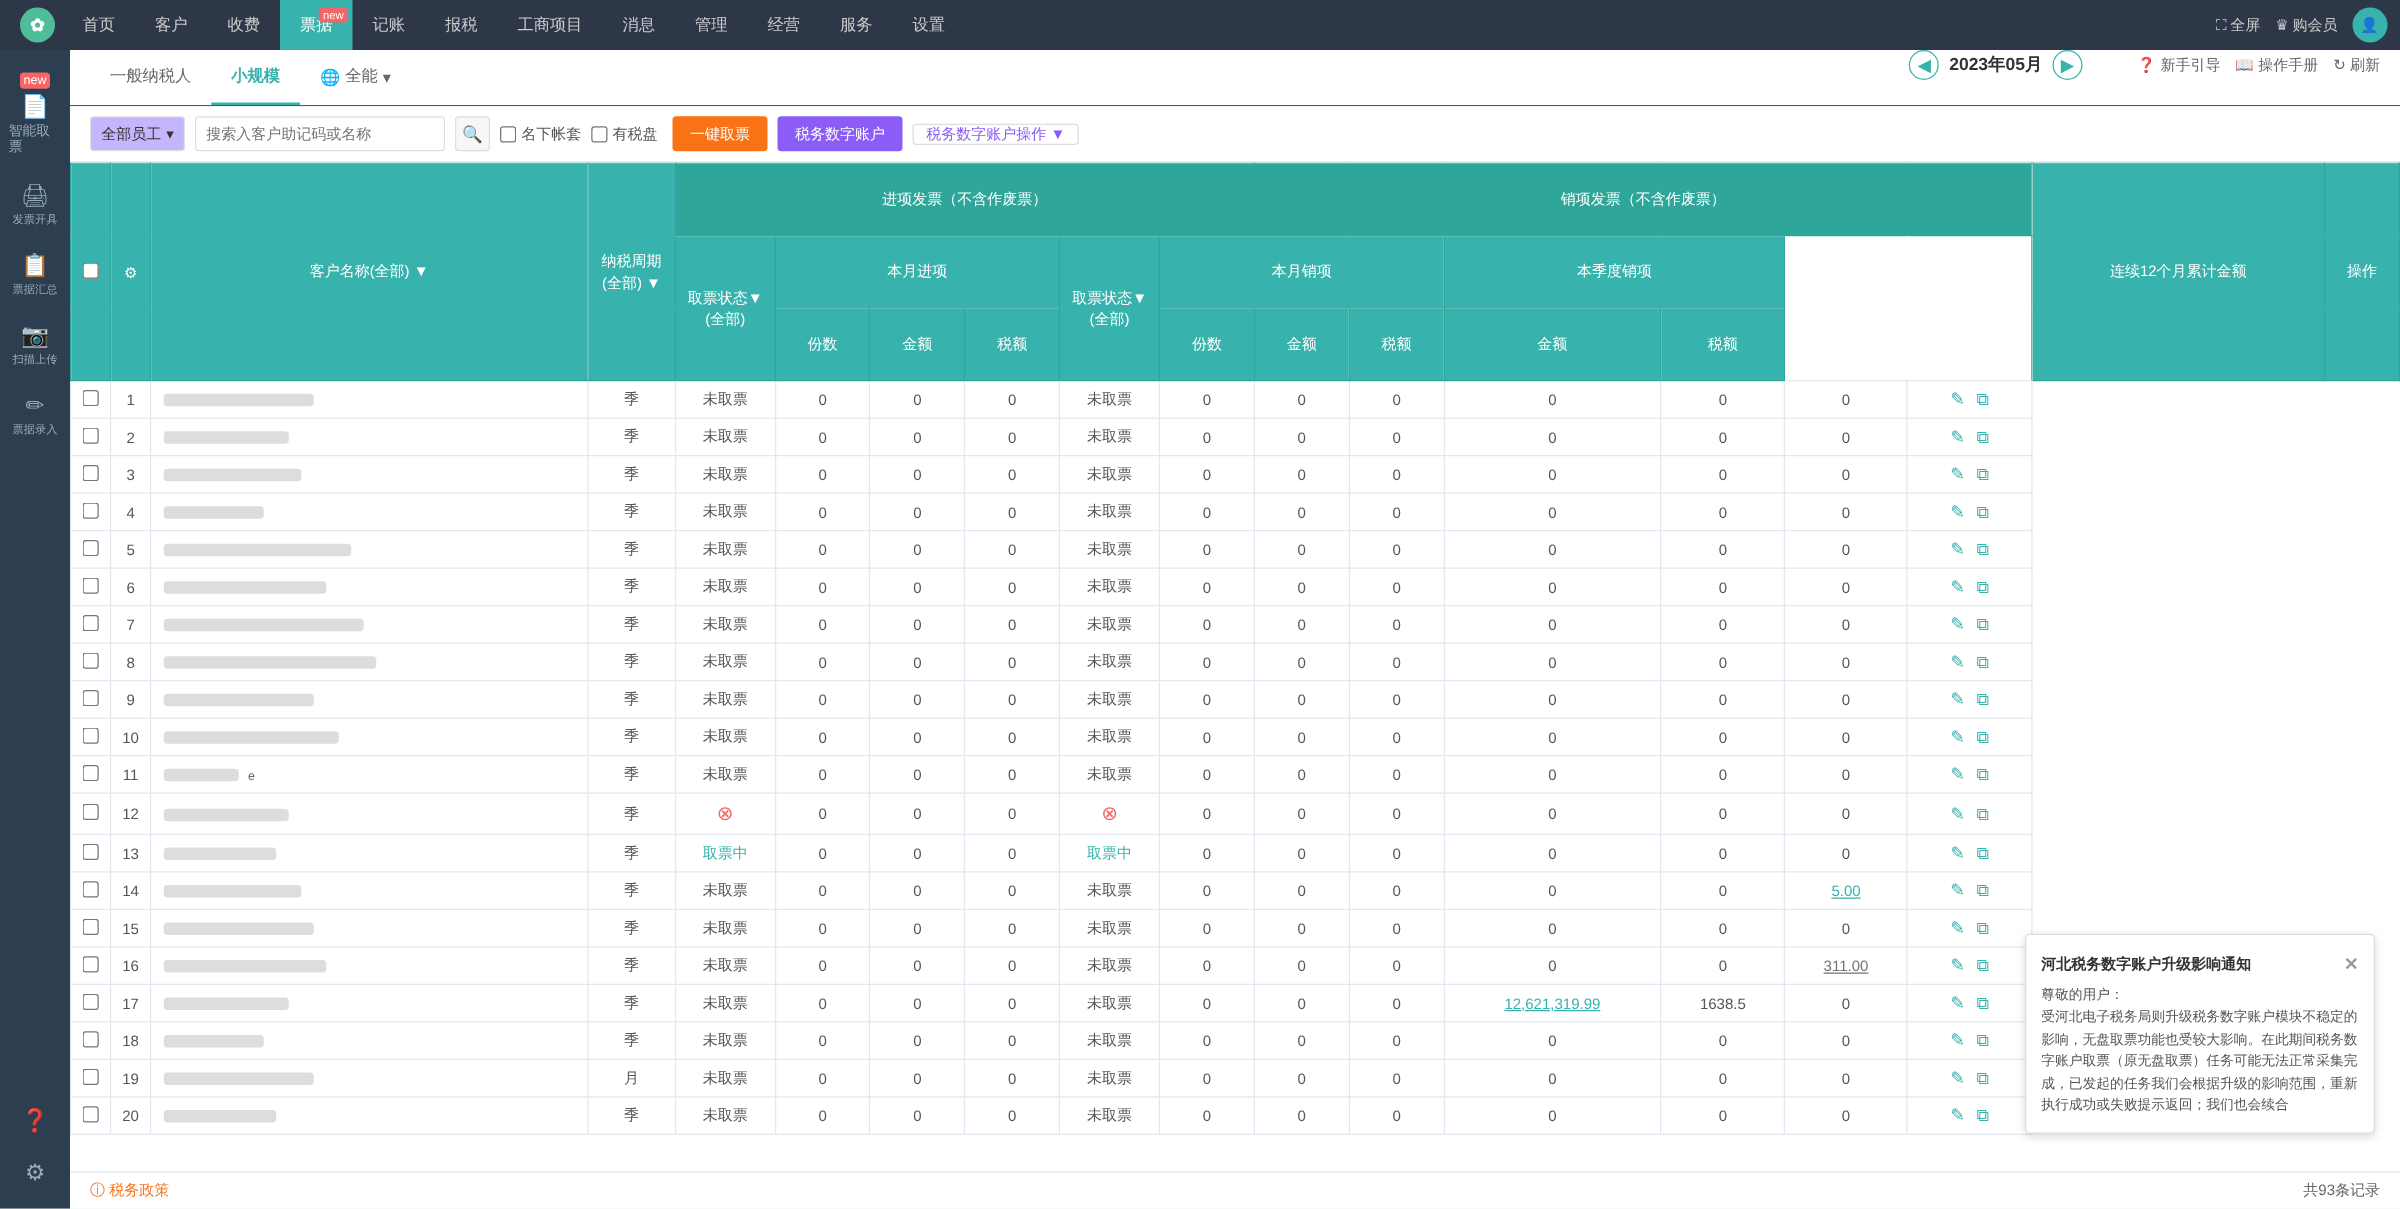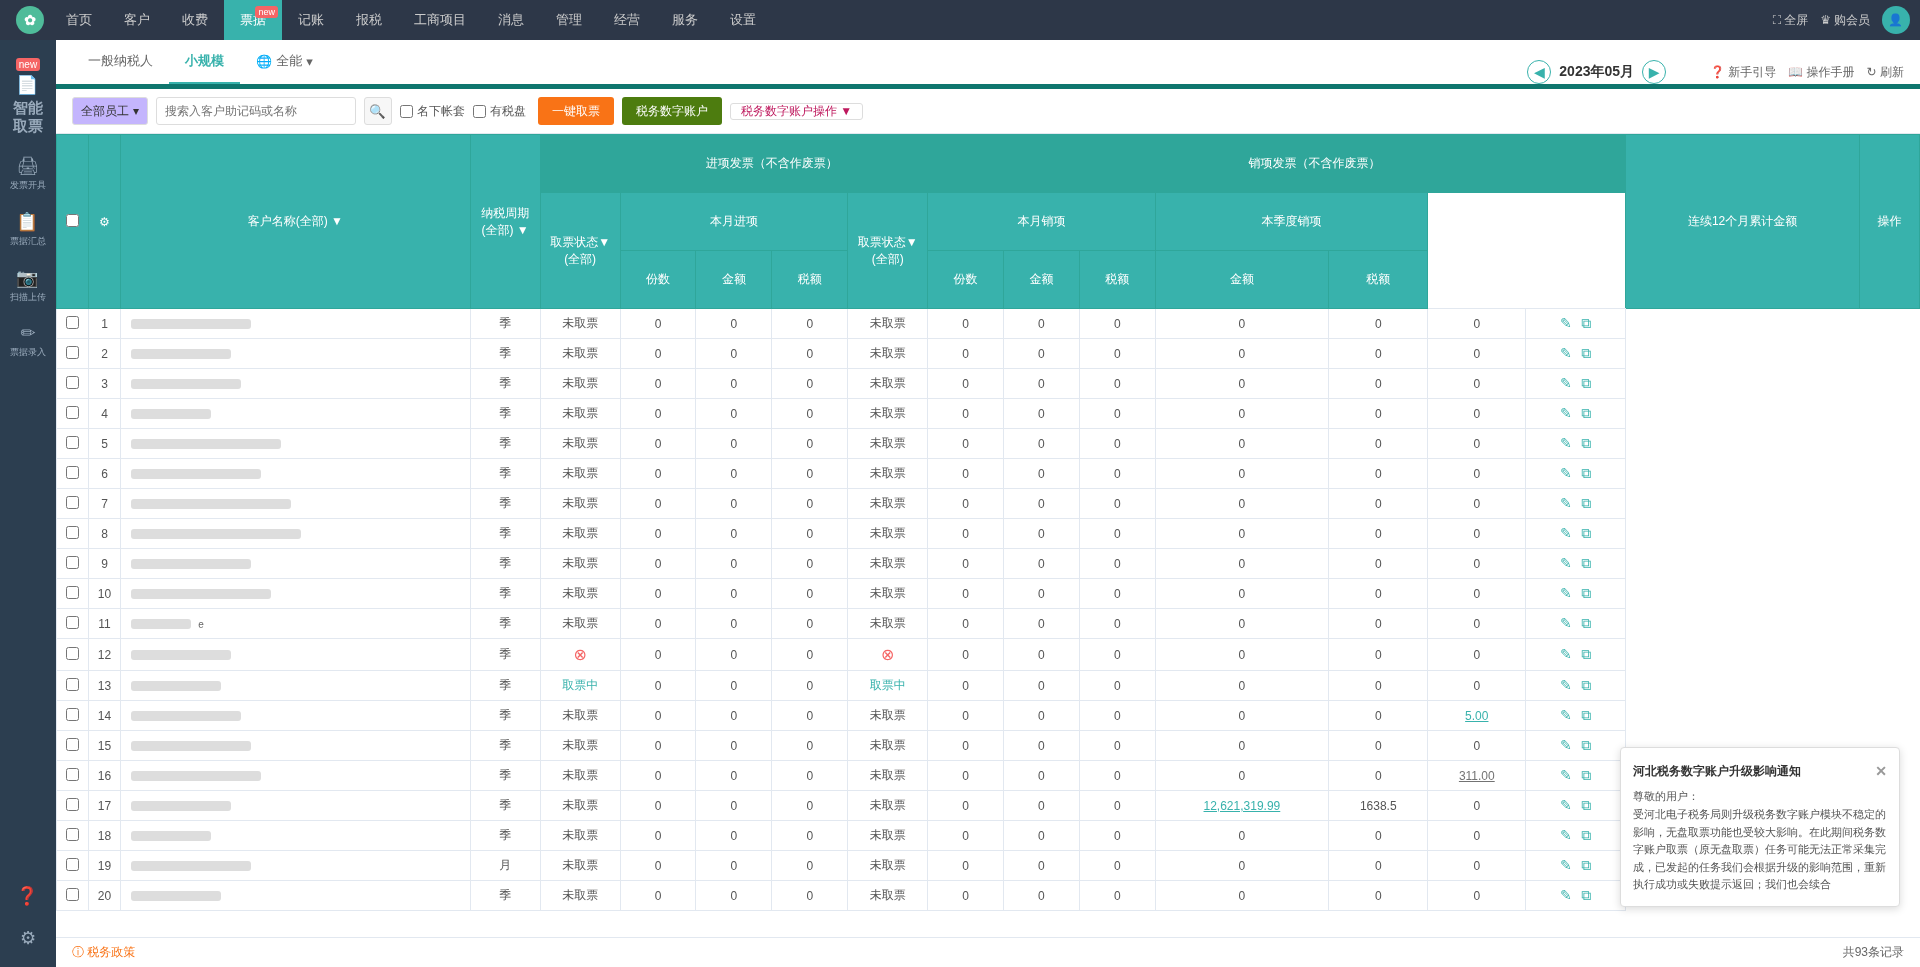--- a/index.html
+++ b/index.html
@@ -33,22 +33,22 @@
     .controls-right { display: flex; align-items: center; gap: 8px; }
     .month-nav-btn { width: 24px; height: 24px; border-radius: 50%; border: 1px solid #38b2ac; background: white; color: #38b2ac; cursor: pointer; display: flex; align-items: center; justify-content: center; font-size: 14px; }
 
     
     .filter-bar { background: white; padding: 8px 16px; display: flex; align-items: center; gap: 12px; border-bottom: 1px solid #e2e8f0; }
     .select-box { height: 28px; border: 1px solid #ddd; border-radius: 3px; padding: 0 8px; font-size: 12px; background: #c4b5fd; cursor: pointer; display: flex; align-items: center; gap: 4px; }
     .search-input { height: 28px; border: 1px solid #ddd; border-radius: 3px; padding: 0 8px; font-size: 12px; width: 200px; }
     .search-btn { height: 28px; width: 28px; border: 1px solid #ddd; border-radius: 3px; background: #f7f7f7; cursor: pointer; display: flex; align-items: center; justify-content: center; }
     .checkbox-label { display: flex; align-items: center; gap: 4px; font-size: 12px; color: #555; cursor: pointer; }
     .btn-orange { background: #f97316; color: white; border: none; border-radius: 3px; padding: 0 14px; height: 28px; font-size: 12px; cursor: pointer; white-space: nowrap; }
-    .btn-teal { background: #4d7c0f; color: white; border: none; border-radius: 3px; padding: 0 14px; height: 28px; font-size: 12px; cursor: pointer; white-space: nowrap; }
-    .btn-outline { background: white; color: #be185d; border: 1px solid #ddd; border-radius: 3px; padding: 0 10px; height: 17px; font-size: 12px; cursor: pointer; display: flex; align-items: center; gap: 3px; white-space: nowrap; }
+    .btn-teal { background: #8b5cf6; color: white; border: none; border-radius: 3px; padding: 0 14px; height: 28px; font-size: 12px; cursor: pointer; white-space: nowrap; }
+    .btn-outline { background: white; color: #8b5cf6; border: 1px solid #ddd; border-radius: 3px; padding: 0 10px; height: 17px; font-size: 12px; cursor: pointer; display: flex; align-items: center; gap: 3px; white-space: nowrap; }
 
     
     .table-container { flex: 1; overflow: auto; background: white; }
     table { width: 100%; border-collapse: collapse; font-size: 12px; }
     thead tr th { background: #38b2ac; color: white; padding: 20px 8px; text-align: center; white-space: nowrap; border: 1px solid #2fa69a; font-weight: normal; position: sticky; top: 0; z-index: 2; }
     tbody tr td { padding: 6px 8px; text-align: center; border: 1px solid #e2e8f0; color: #555; white-space: nowrap; }
     tbody tr td:nth-child(3) { text-align: left; }
     .tag-未取票 { color: #555; }
     .action-btn { color: #38b2ac; cursor: pointer; background: none; border: none; font-size: 14px; padding: 0 3px; }
     .blurred { background: #ddd; border-radius: 3px; display: inline-block; height: 10px; vertical-align: middle; }
@@ -119,21 +119,21 @@
     <div class="avatar">👤</div>
   </div>
 </div>
 
 <div class="layout">
 
   <div class="sidebar">
     <div class="sidebar-item">
       <span class="sidebar-icon new-badge" style="position:relative;font-size:10px;background:#f56565;padding:1px 3px;border-radius:3px;color:white;top:0;right:0;">new</span>
       <span class="sidebar-icon">📄</span>
-      <span style="font-size:15px;text-align:center;line-height:1.2;color:#9ab;font-weight:bold;">智能取票</span>
+      <span style="font-size:11px;text-align:left;line-height:1.2;color:#9ab;">智能取票</span>
     </div>
     <div class="sidebar-item">
       <span class="sidebar-icon">🖨</span>
       <span style="font-size:9px;text-align:center;line-height:1.2;color:#9ab;">发票开具</span>
     </div>
     <div class="sidebar-item">
       <span class="sidebar-icon">📋</span>
       <span style="font-size:9px;text-align:center;line-height:1.2;color:#9ab;">票据汇总</span>
     </div>
     <div class="sidebar-item">
@@ -149,21 +149,21 @@
         <span class="sidebar-icon">❓</span>
       </div>
       <div class="sidebar-item">
         <span class="sidebar-icon">⚙</span>
       </div>
     </div>
   </div>
 
   <div class="main">
 
-    <div style="background:white; display:flex; align-items:flex-end; padding:0 16px; border-bottom:5px solid #0f766e; justify-content:space-between;">
+    <div style="background:white; display:flex; align-items:flex-start; padding:0 16px; border-bottom:1px solid #0f766e; justify-content:space-between;">
       <div style="display:flex;align-items:center;">
         <div class="sub-tab">
           <span>一般纳税人</span>
         </div>
         <div class="sub-tab active">
           <span>小规模</span>
         </div>
         <div class="sub-tab" style="display:flex;align-items:center;gap:4px;">
           <span>🌐</span>
           <span>全能</span>

